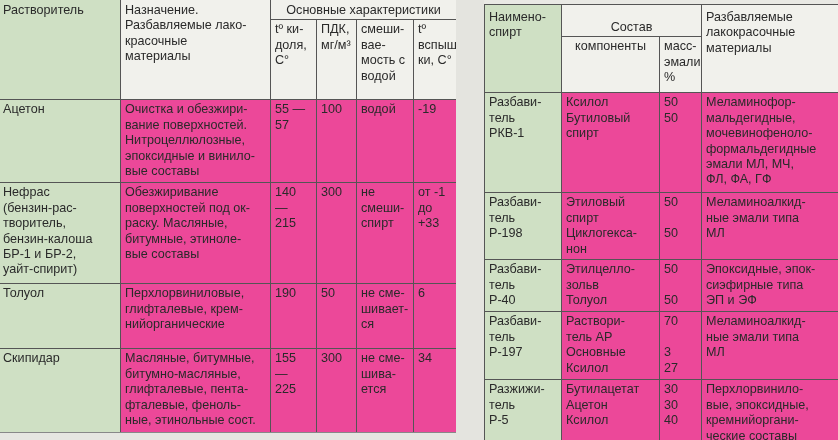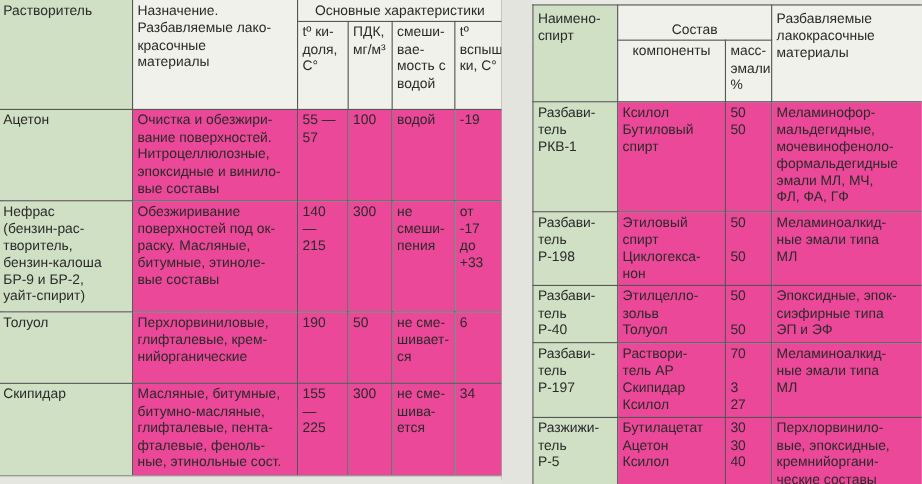--- a/index.html
+++ b/index.html
@@ -69,34 +69,34 @@
 57</td>
     <td class="pre">100</td>
     <td class="pre">водой</td>
     <td class="pre">-19</td>
   </tr>
   <tr style="height:101px">
     <td class="green pre">Нефрас
 (бензин-рас-
 творитель,
 бензин-калоша
-БР-9 и БР-2,
+БР-1 и БР-2,
 уайт-спирит)</td>
     <td class="pre">Обезжиривание
 поверхностей под ок-
 раску. Масляные,
 битумные, этиноле-
 вые составы</td>
     <td class="pre">140 —
 215</td>
     <td class="pre">300</td>
     <td class="pre">не
 смеши-
-пения</td>
-    <td class="pre">от -17
+спирт</td>
+    <td class="pre">от -1
 до +33</td>
   </tr>
   <tr style="height:65px">
     <td class="green pre">Толуол</td>
     <td class="pre">Перхлорвиниловые,
 глифталевые, крем-
 нийорганические</td>
     <td class="pre">190</td>
     <td class="pre">50</td>
     <td class="pre">не сме-
@@ -191,21 +191,21 @@
     <td class="pre">Эпоксидные, эпок-
 сиэфирные типа
 ЭП и ЭФ</td>
   </tr>
   <tr style="height:68px">
     <td class="green pre">Разбави-
 тель
 Р-197</td>
     <td class="pre">Раствори-
 тель АР
-Скипидар
+Основные
 Ксилол</td>
     <td class="pre">70
 
 3
 27</td>
     <td class="pre">Меламиноалкид-
 ные эмали типа
 МЛ</td>
   </tr>
   <tr style="height:70px">

